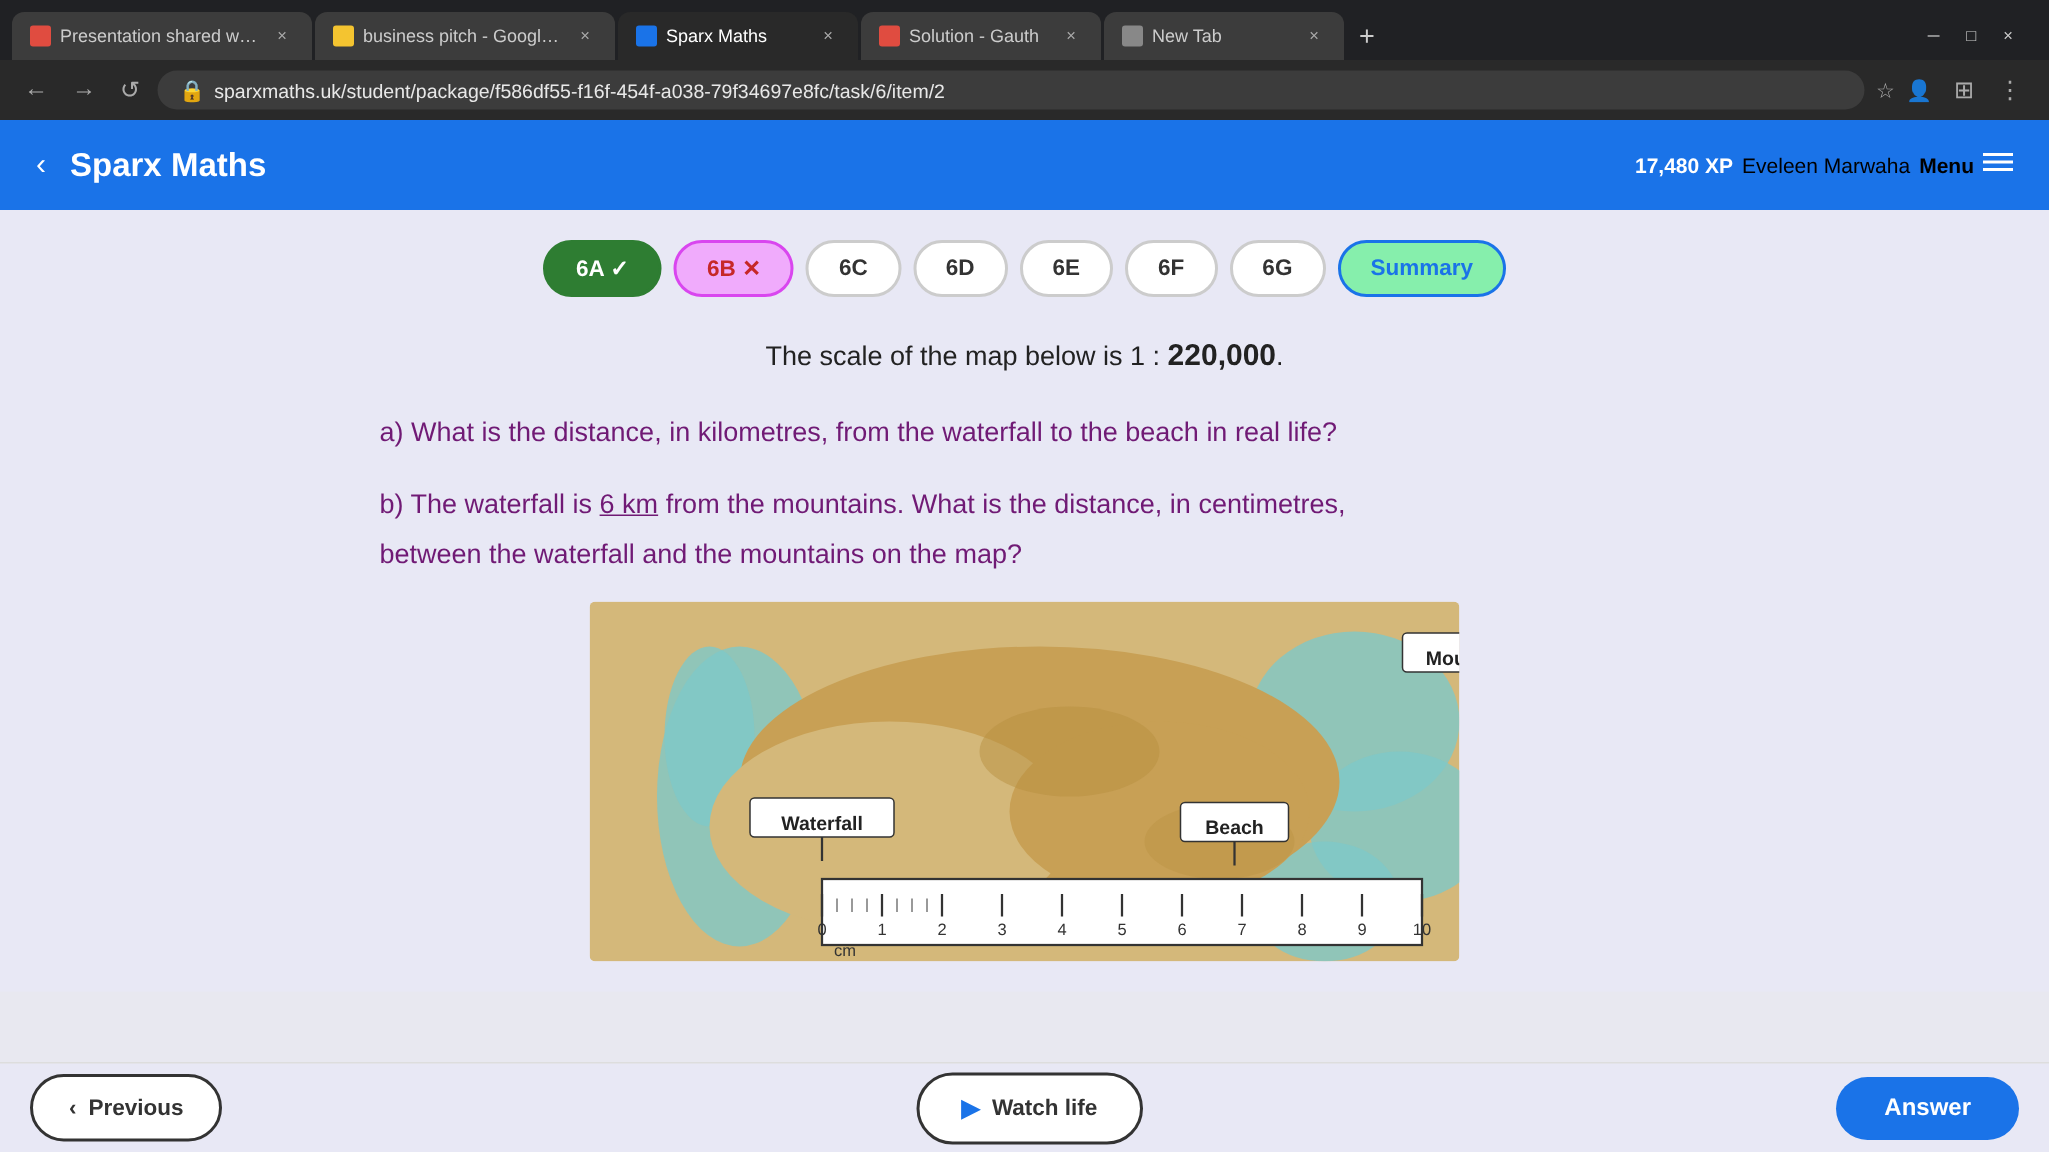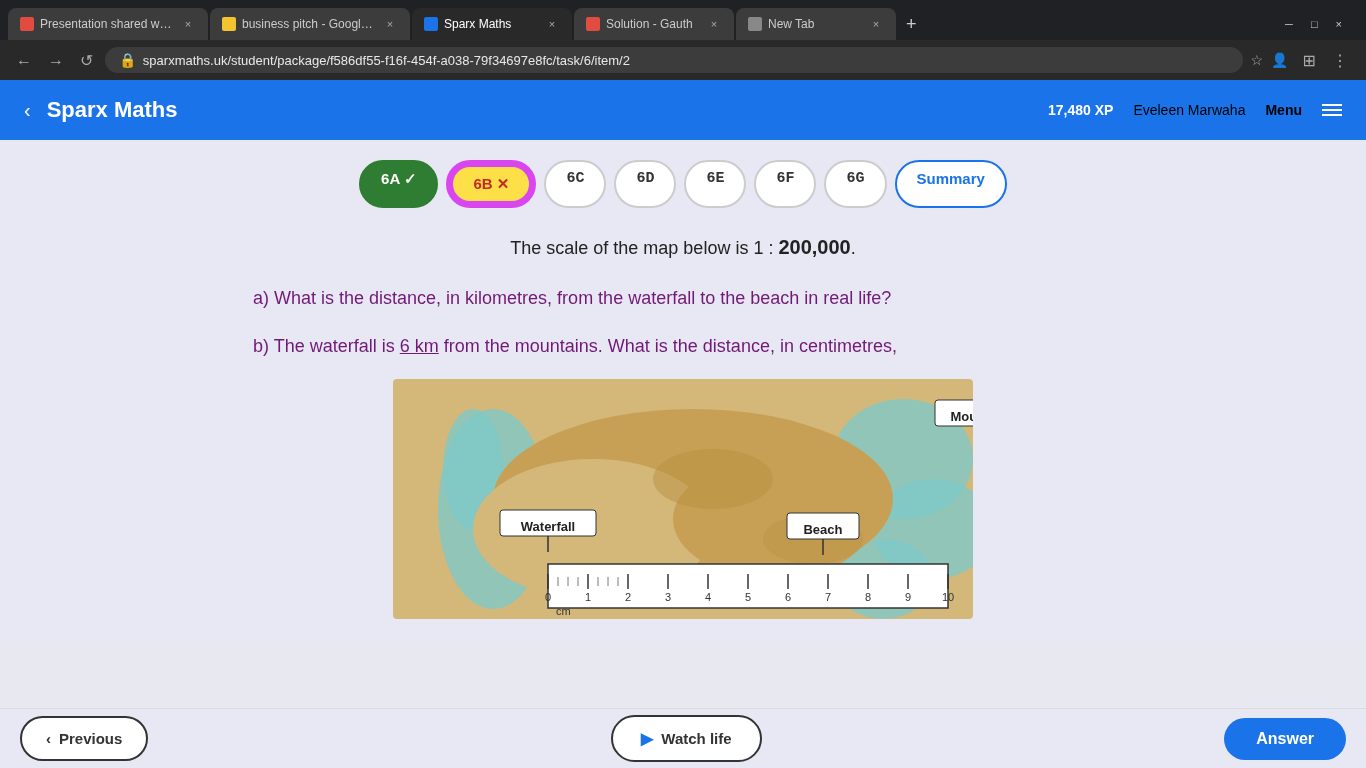--- a/index.html
+++ b/index.html
@@ -29,37 +29,37 @@
     .url-text { color: #e8e8e8; font-size: 13px; flex: 1; }
     .url-icons { display: flex; gap: 8px; }
     .url-icon { color: #aaa; font-size: 14px; cursor: pointer; }
     .menu-icons { display: flex; gap: 4px; }
     .menu-icon { color: #aaa; font-size: 16px; cursor: pointer; padding: 4px 6px; }
 
     
     .app-header { background: #1a73e8; display: flex; align-items: center; padding: 0 24px; height: 60px; }
     .back-btn { color: white; font-size: 20px; cursor: pointer; margin-right: 16px; }
     .app-title { color: white; font-size: 22px; font-weight: bold; flex: 1; }
-    .header-right { display: flex; align-items: center; gap: 20px; }
+    .header-right { display: flex; align-items: flex-start; gap: 6px; }
     .xp-badge { color: white; font-size: 14px; font-weight: 600; }
     .user-name { color: #000000; font-size: 14px; }
     .menu-label { color: #000000; font-size: 14px; font-weight: 600; cursor: pointer; }
     .menu-lines { display: flex; flex-direction: column; gap: 3px; cursor: pointer; }
     .menu-line { width: 20px; height: 2px; background: white; }
 
     
     .main-content { background: #e8e8f5; padding: 20px 0; }
 
     
     .task-tabs { display: flex; justify-content: center; gap: 8px; margin-bottom: 24px; }
     .task-tab { padding: 8px 20px; border-radius: 24px; font-size: 15px; font-weight: 600; cursor: pointer; border: 2px solid transparent; }
     .task-tab.completed { background: #2e7d32; color: white; border-color: #2e7d32; }
-    .task-tab.wrong { background: #fde047; color: #c62828; border: 7px solid #d946ef; }
-    .task-tab.normal { background: white; color: #333; border: 2px solid #ccc; font-family: Liberation Mono, monospace; }
-    .task-tab.summary-tab { background: #ffffff; color: #1a73e8; border: 2px solid #1a73e8; }
+    .task-tab.wrong { background: #f0abfc; color: #c62828; border: 2px solid #d946ef; }
+    .task-tab.normal { background: white; color: #333; border: 2px solid #ccc; }
+    .task-tab.summary-tab { background: #86efac; color: #1a73e8; border: 2px solid #1a73e8; }
 
     
     .question-area { max-width: 900px; margin: 0 auto; padding: 0 20px; }
     .question-text { font-size: 18px; color: #222; text-align: center; margin-bottom: 20px; line-height: 1.5; }
     .scale-number { font-size: 20px; font-weight: bold; }
     .question-parts { font-size: 18px; color: #701a75; margin-bottom: 16px; line-height: 1.8; }
     .underline { text-decoration: underline; }
 
     
     .map-container { display: flex; justify-content: center; margin-top: 10px; }
@@ -174,27 +174,28 @@
     <div class="task-tab normal">
       <span>6G</span>
     </div>
     <div class="task-tab summary-tab">
       <span>Summary</span>
     </div>
   </div>
 
   <div class="question-area">
     <div class="question-text">
-      The scale of the map below is 1 : <span class="scale-number">200,000</span>.
+      The scale of the map below is 1 : <span class="scale-number">220,000</span>.
     </div>
 
     <div class="question-parts">a) What is the distance, in kilometres, from the waterfall to the beach in real life?</div>
 
     <div class="question-parts">
       b) The waterfall is <span class="underline">6 km</span> from the mountains. What is the distance, in centimetres,<br>
+      <span>between the waterfall and the mountains on the map?</span>
     </div>
 
     <div class="map-container">
       <div class="map-area">
         <svg class="map-svg" viewBox="0 0 580 240" xmlns="http://www.w3.org/2000/svg">
 
           <rect width="580" height="240" fill="#d4b87a"></rect>
 
           <ellipse cx="100" cy="130" rx="55" ry="100" fill="#7ec8c8" opacity="0.8"></ellipse>
           <ellipse cx="80" cy="90" rx="30" ry="60" fill="#7ec8c8" opacity="0.8"></ellipse>

